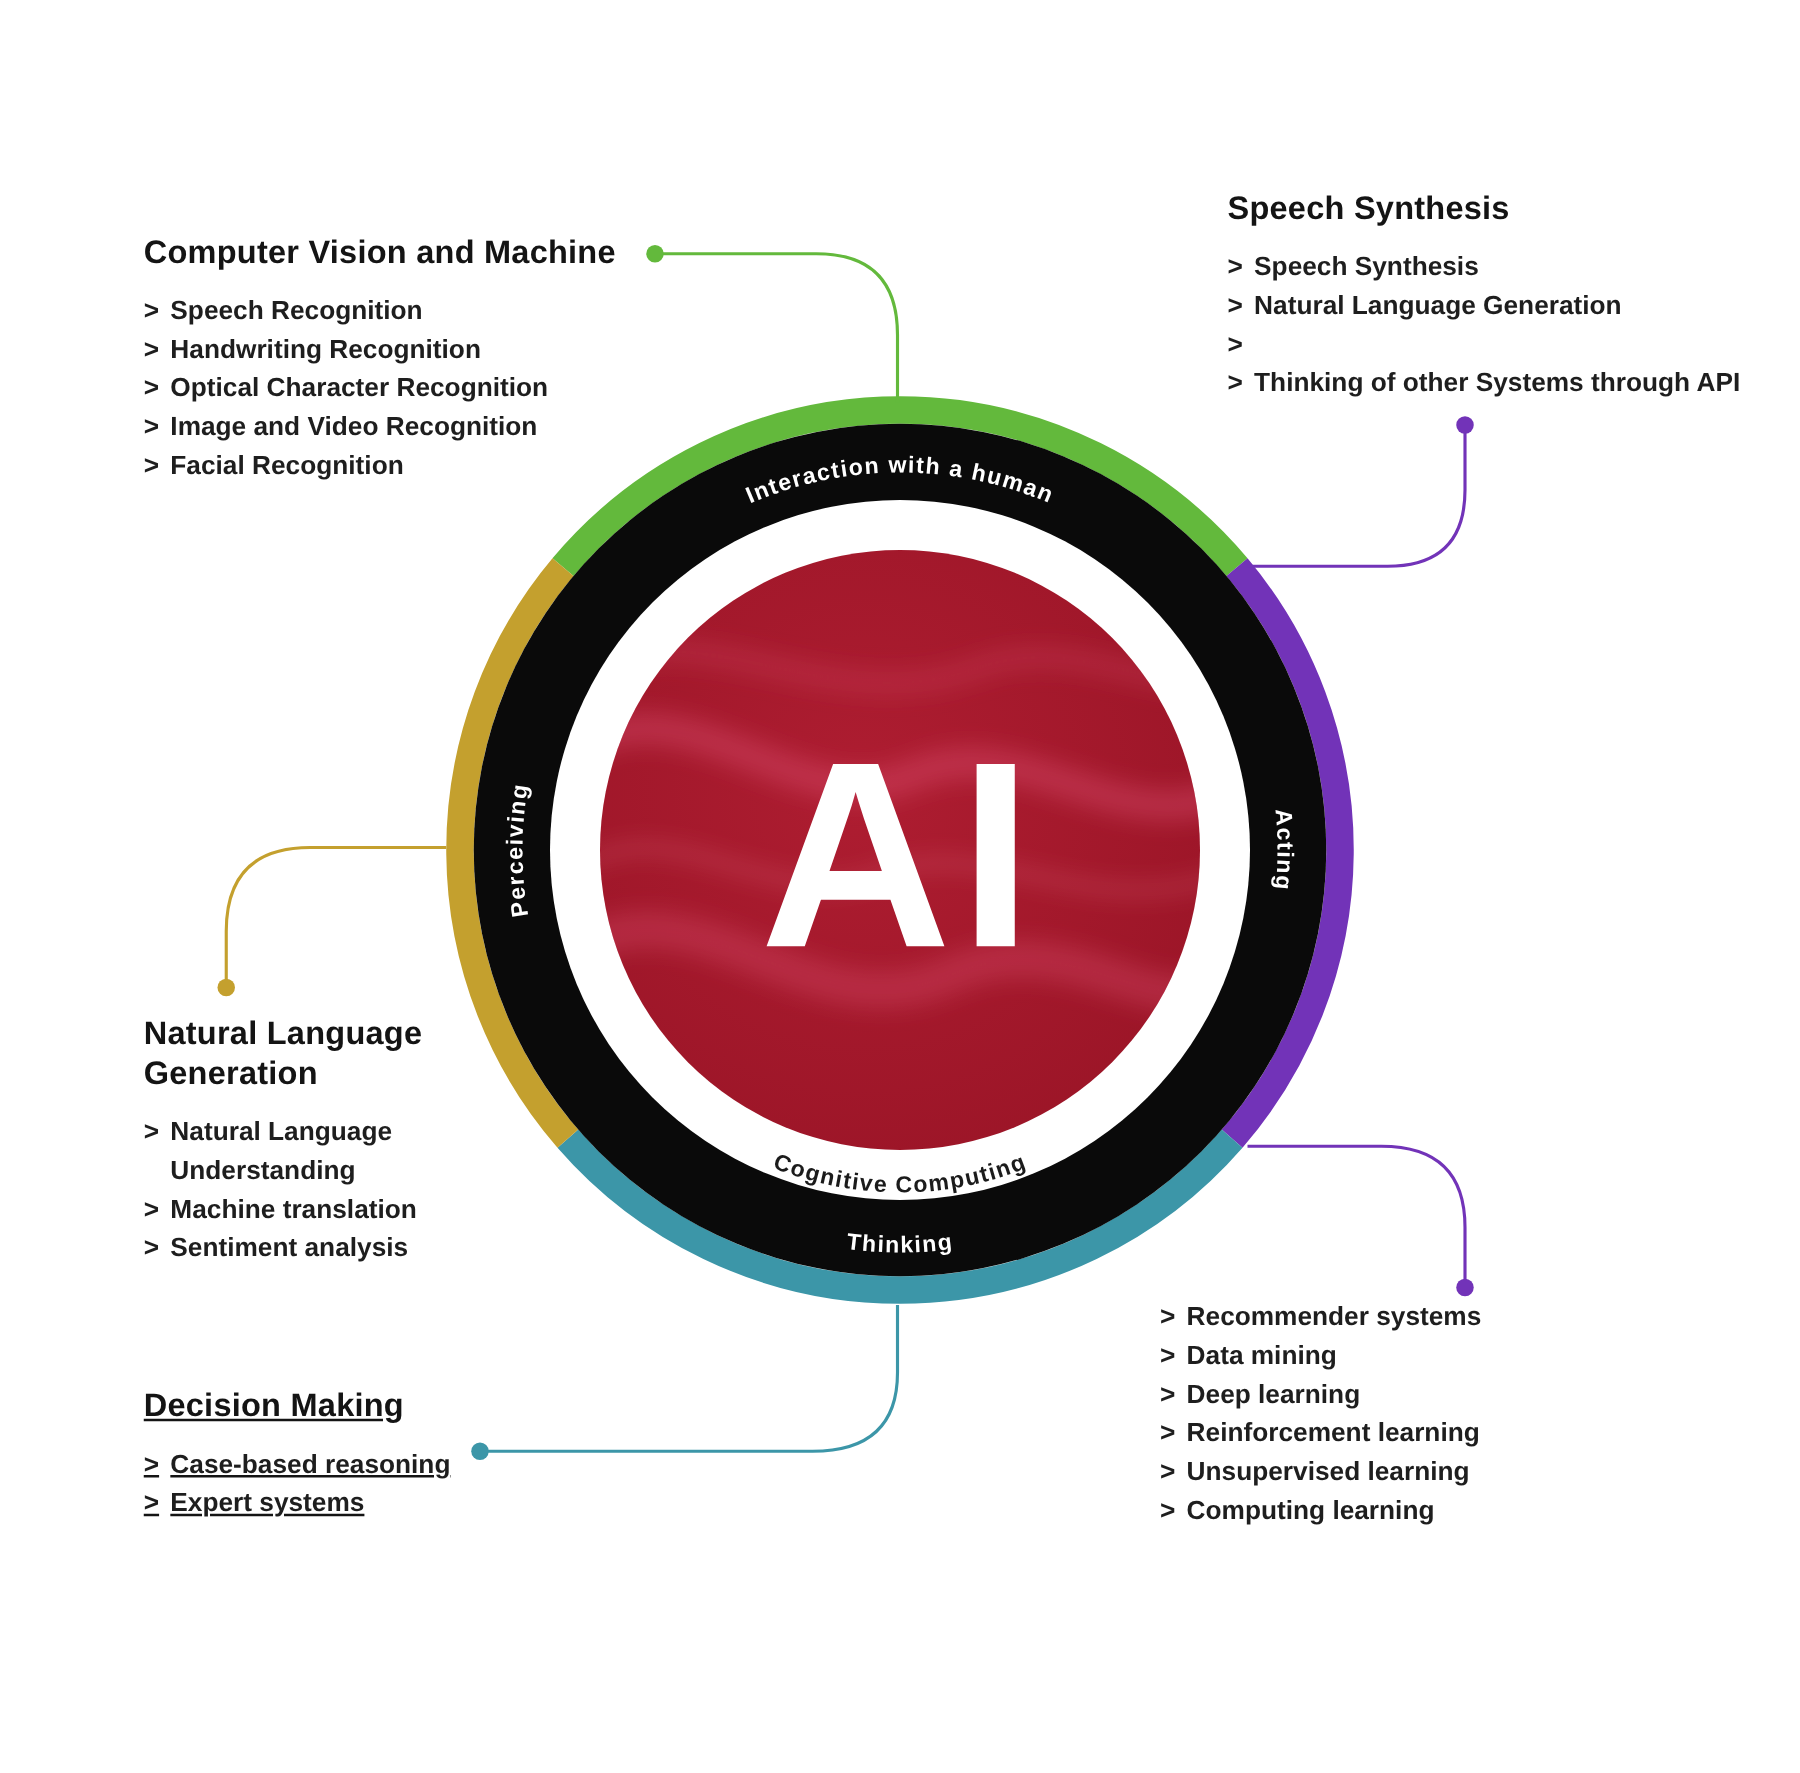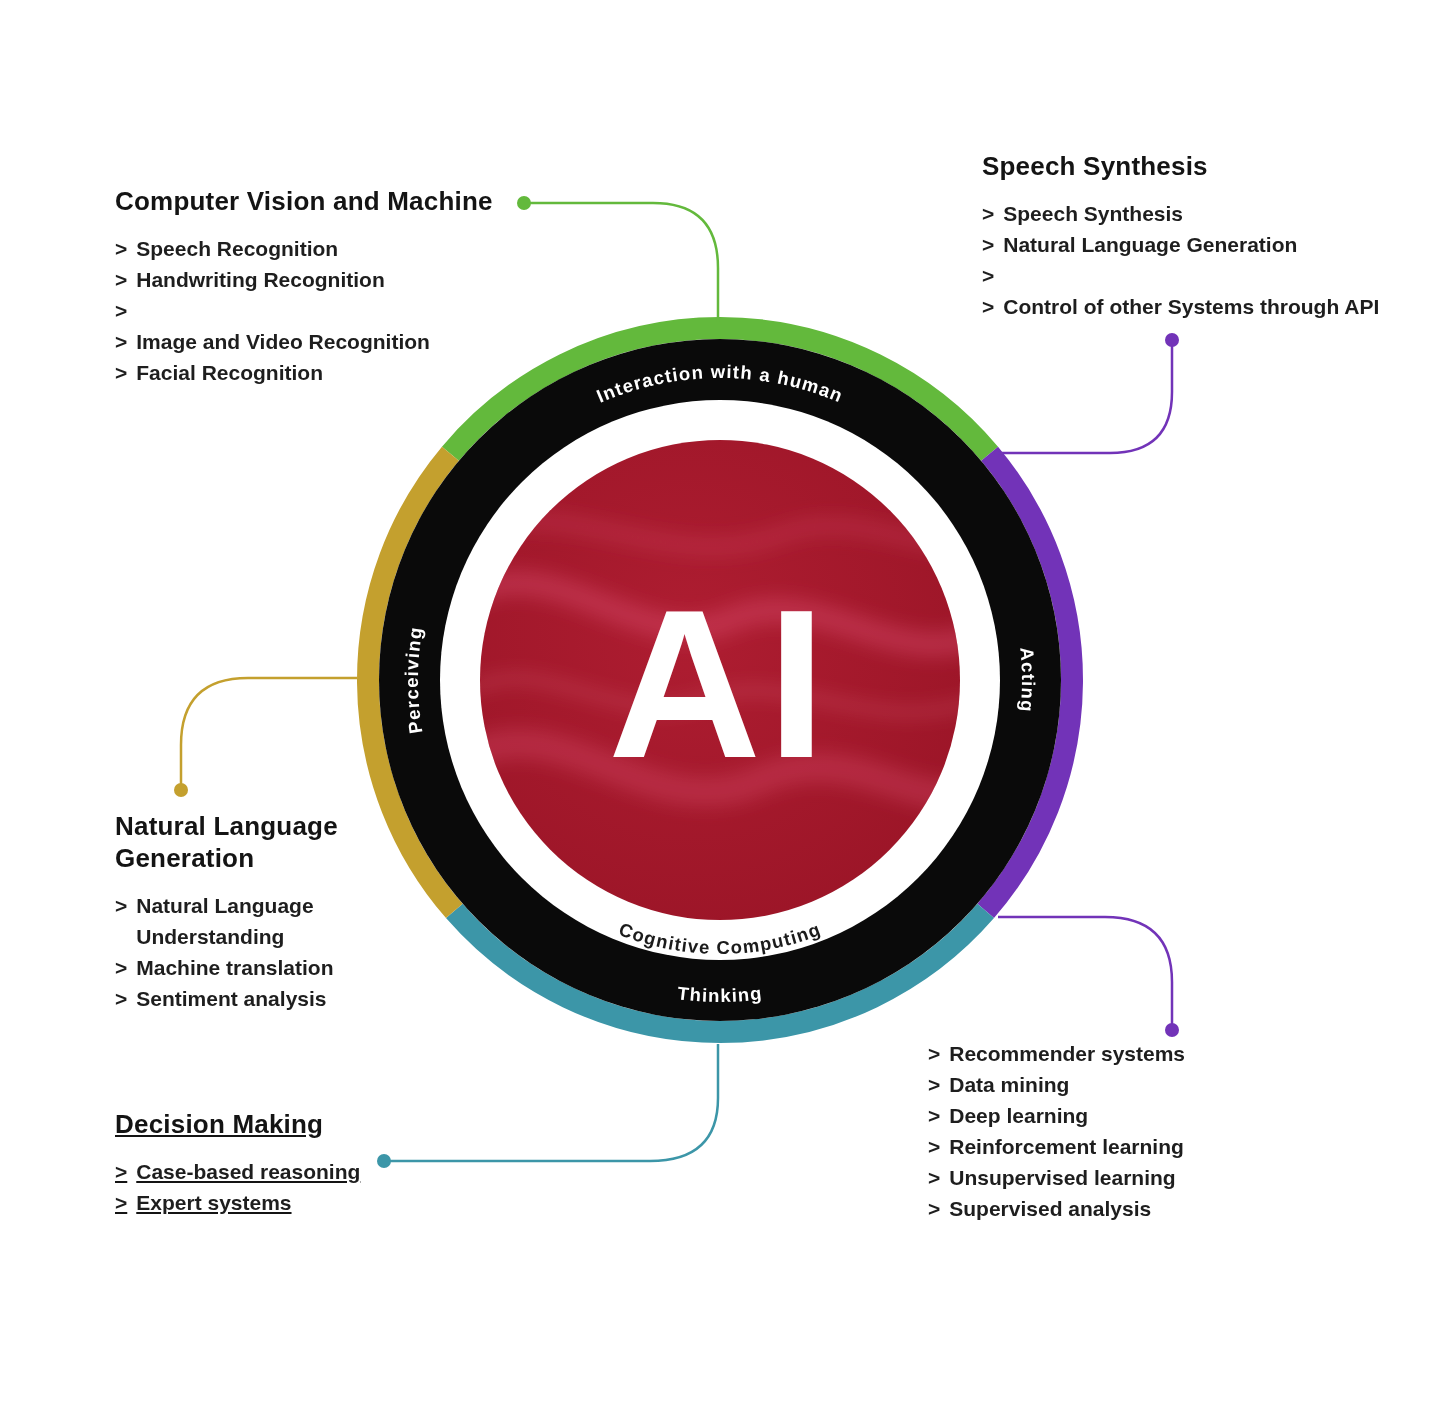--- a/index.html
+++ b/index.html
@@ -97,20 +97,21 @@
       <li class="item">
           <span class="bullet">&gt;</span>
           <span class="txt">Speech Recognition</span>
         </li>
       <li class="item">
           <span class="bullet">&gt;</span>
           <span class="txt">Handwriting Recognition</span>
         </li>
       <li class="item">
           <span class="bullet">&gt;</span>
+          <span class="txt">Optical Character Recognition</span>
         </li>
       <li class="item">
           <span class="bullet">&gt;</span>
           <span class="txt">Image and Video Recognition</span>
         </li>
       <li class="item">
           <span class="bullet">&gt;</span>
           <span class="txt">Facial Recognition</span>
         </li>
     </ul>
@@ -125,21 +126,21 @@
         </li>
       <li class="item">
           <span class="bullet">&gt;</span>
           <span class="txt">Natural Language Generation</span>
         </li>
       <li class="item">
           <span class="bullet">&gt;</span>
         </li>
       <li class="item">
           <span class="bullet">&gt;</span>
-          <span class="txt">Control of other Systems through API</span>
+          <span class="txt">Thinking of other Systems through API</span>
         </li>
     </ul>
   </div>
 
   <div class="section section--nlg">
     <h2 class="section-title">Natural Language Generation</h2>
     <ul class="item-list">
       <li class="item">
           <span class="bullet">&gt;</span>
           <span class="txt">Natural Language Understanding</span>
@@ -186,18 +187,18 @@
       <li class="item">
           <span class="bullet">&gt;</span>
           <span class="txt">Reinforcement learning</span>
         </li>
       <li class="item">
           <span class="bullet">&gt;</span>
           <span class="txt">Unsupervised learning</span>
         </li>
       <li class="item">
           <span class="bullet">&gt;</span>
-          <span class="txt">Supervised analysis</span>
+          <span class="txt">Computing learning</span>
         </li>
     </ul>
   </div>
 
 </div>
 
 </body></html>

